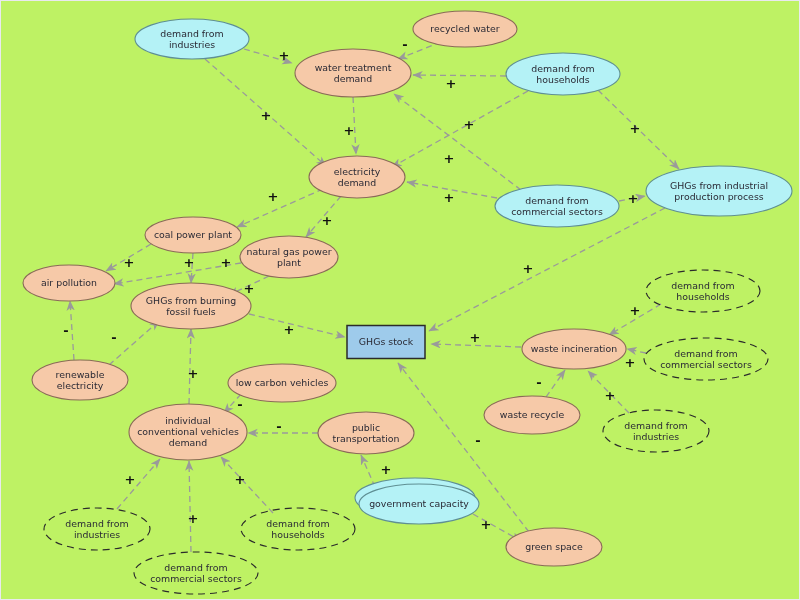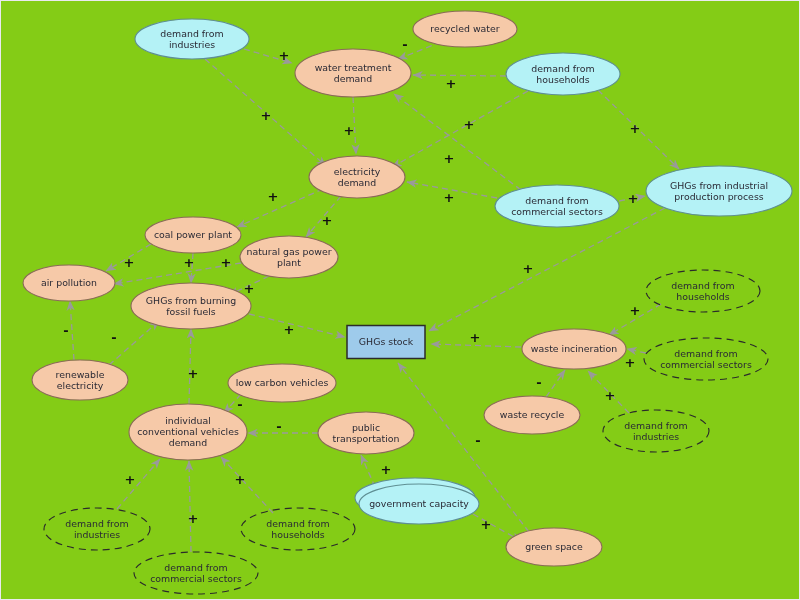--- a/index.html
+++ b/index.html
@@ -8,21 +8,21 @@
     padding: 0;
     background: #ffffff;
   }
   body {
     font-family: "DejaVu Sans", sans-serif;
   }
   #canvas-wrap {
     position: relative;
     width: 800px;
     height: 600px;
-    background: #84cc16;
+    background: #bef264;
     border: 1px solid #e9e9ef;
     box-sizing: border-box;
     overflow: hidden;
   }
   svg#diagram {
     position: absolute;
     left: 0;
     top: 0;
     width: 800px;
     height: 600px;

